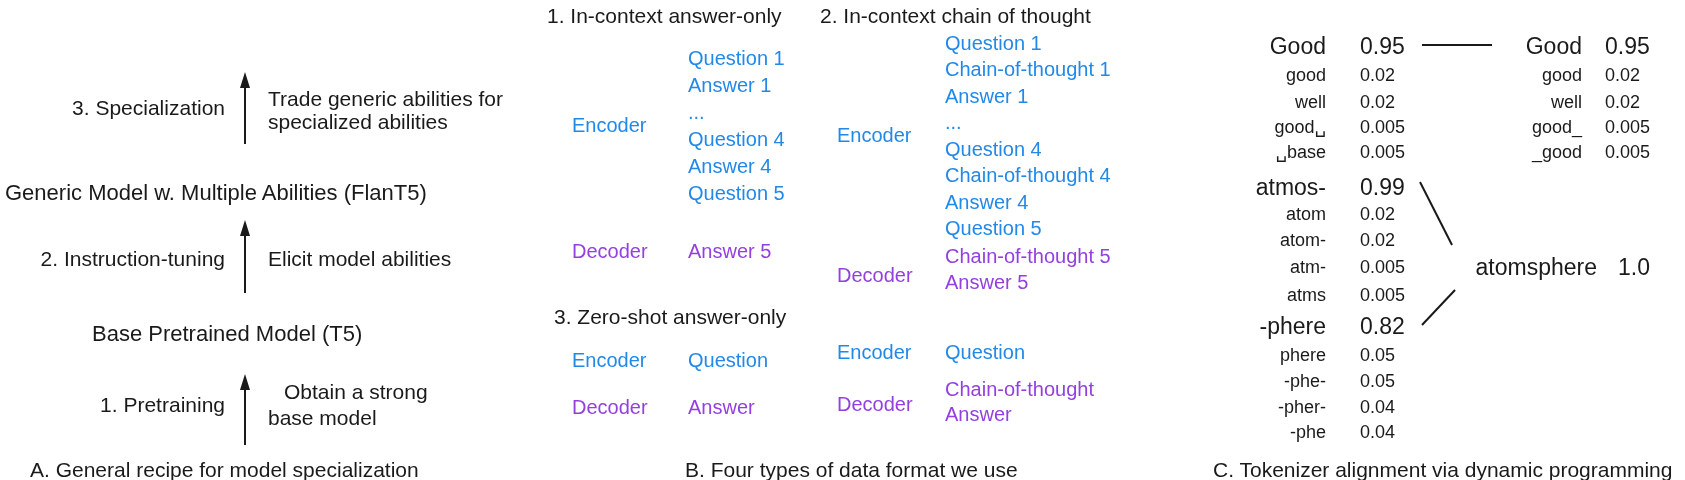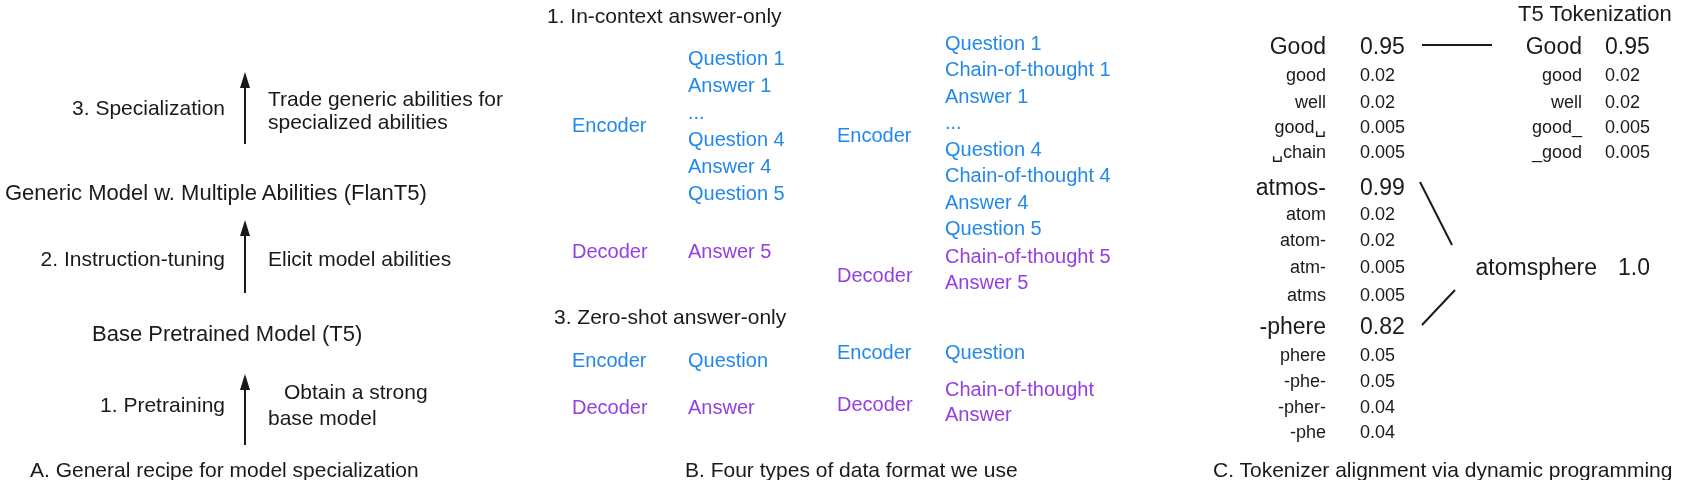--- a/index.html
+++ b/index.html
@@ -32,20 +32,21 @@
 
   <div class="t f22" style="left:92px;top:321px">Base Pretrained Model (T5)</div>
 
   <div class="t ra" style="left:20px;top:393px;width:205px">1. Pretraining</div>
   <div class="t" style="left:284px;top:380px">Obtain a strong</div>
   <div class="t" style="left:268px;top:406px">base model</div>
 
   <div class="t" style="left:30px;top:458px">A. General recipe for model specialization</div>
 
   <div class="t" style="left:547px;top:4px">1. In-context answer-only</div>
+  <div class="t" style="left:820px;top:4px">2. In-context chain of thought</div>
 
   <div class="t f20 blue" style="left:572px;top:114px">Encoder</div>
   <div class="t f20 blue" style="left:688px;top:47px">Question 1</div>
   <div class="t f20 blue" style="left:688px;top:74px">Answer 1</div>
   <div class="t f20 blue" style="left:688px;top:101px">...</div>
   <div class="t f20 blue" style="left:688px;top:128px">Question 4</div>
   <div class="t f20 blue" style="left:688px;top:155px">Answer 4</div>
   <div class="t f20 blue" style="left:688px;top:182px">Question 5</div>
   <div class="t f20 purple" style="left:572px;top:240px">Decoder</div>
   <div class="t f20 purple" style="left:688px;top:240px">Answer 5</div>
@@ -70,31 +71,30 @@
   <div class="t f20 purple" style="left:688px;top:396px">Answer</div>
 
   <div class="t f20 blue" style="left:837px;top:341px">Encoder</div>
   <div class="t f20 blue" style="left:945px;top:341px">Question</div>
   <div class="t f20 purple" style="left:837px;top:393px">Decoder</div>
   <div class="t f20 purple" style="left:945px;top:378px">Chain-of-thought</div>
   <div class="t f20 purple" style="left:945px;top:403px">Answer</div>
 
   <div class="t" style="left:685px;top:458px">B. Four types of data format we use</div>
 
-  <div class="t f22" style="left:1518px;top:1px">T5 Tokenization</div>
 
   <div class="t f23 ra" style="left:1126px;top:33px;width:200px">Good</div>
   <div class="t f23" style="left:1360px;top:33px">0.95</div>
   <div class="t f18 ra" style="left:1126px;top:65px;width:200px">good</div>
   <div class="t f18" style="left:1360px;top:65px">0.02</div>
   <div class="t f18 ra" style="left:1126px;top:92px;width:200px">well</div>
   <div class="t f18" style="left:1360px;top:92px">0.02</div>
   <div class="t f18 ra" style="left:1126px;top:117px;width:200px">good␣</div>
   <div class="t f18" style="left:1360px;top:117px">0.005</div>
-  <div class="t f18 ra" style="left:1126px;top:142px;width:200px">␣chain</div>
+  <div class="t f18 ra" style="left:1126px;top:142px;width:200px">␣base</div>
   <div class="t f18" style="left:1360px;top:142px">0.005</div>
 
   <div class="t f23 ra" style="left:1126px;top:174px;width:200px">atmos-</div>
   <div class="t f23" style="left:1360px;top:174px">0.99</div>
   <div class="t f18 ra" style="left:1126px;top:204px;width:200px">atom</div>
   <div class="t f18" style="left:1360px;top:204px">0.02</div>
   <div class="t f18 ra" style="left:1126px;top:230px;width:200px">atom-</div>
   <div class="t f18" style="left:1360px;top:230px">0.02</div>
   <div class="t f18 ra" style="left:1126px;top:257px;width:200px">atm-</div>
   <div class="t f18" style="left:1360px;top:257px">0.005</div>

